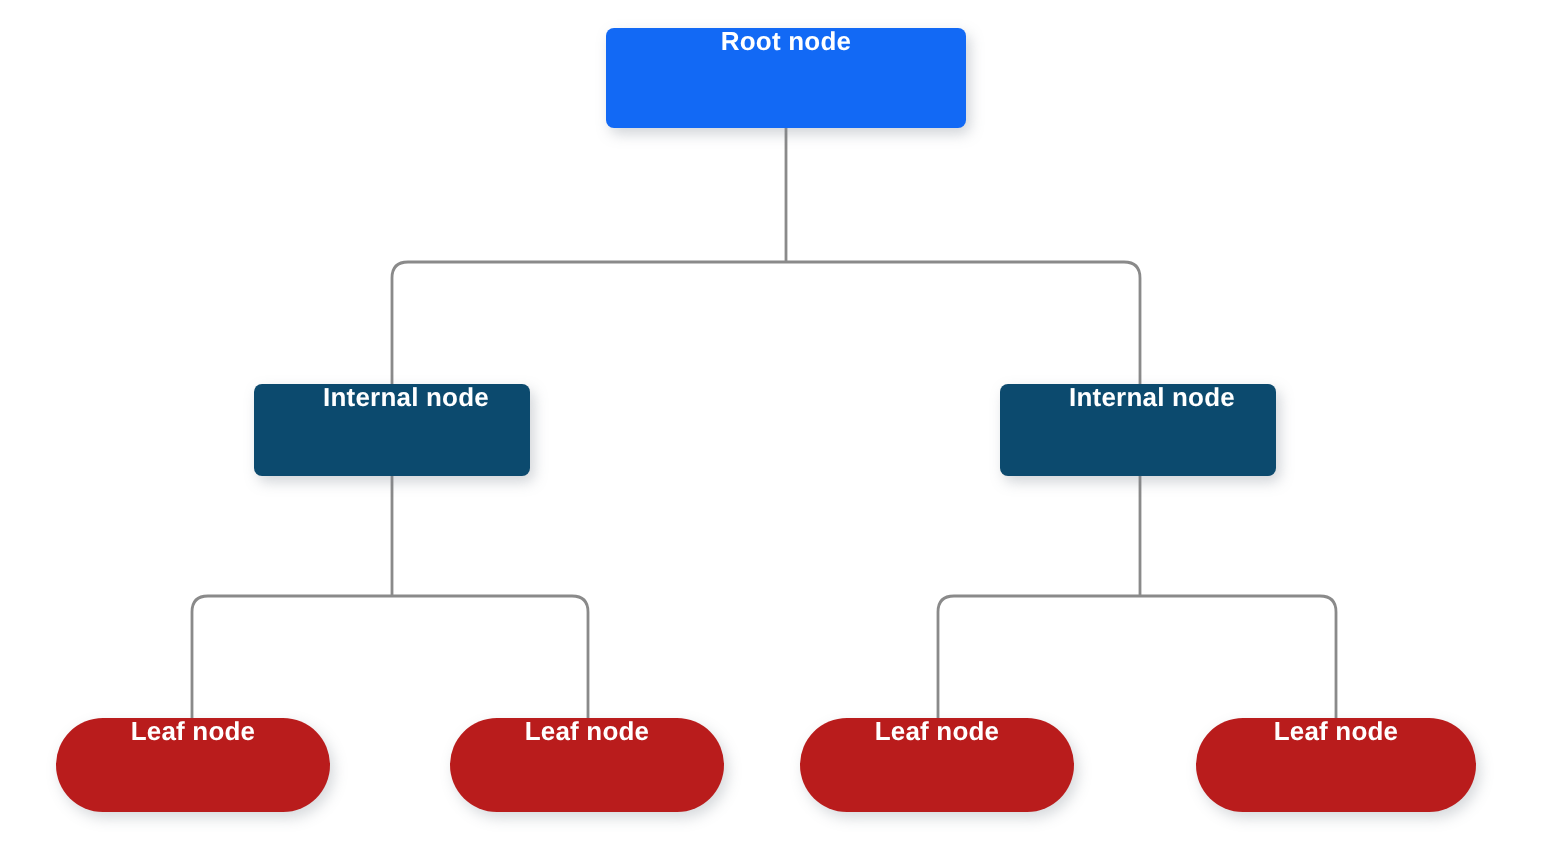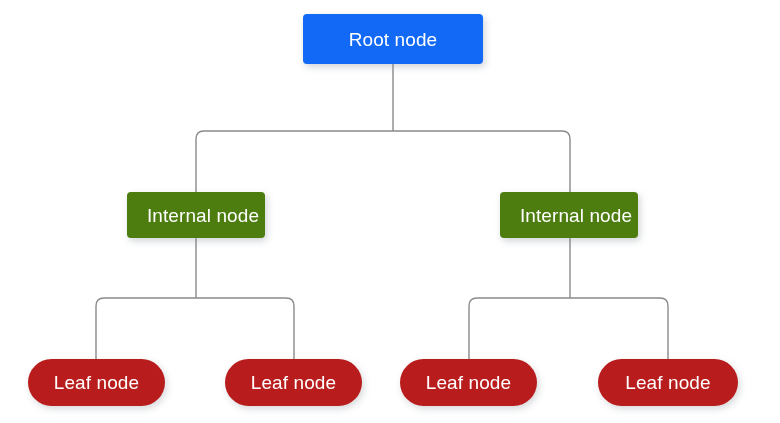--- a/index.html
+++ b/index.html
@@ -21,38 +21,38 @@
     position: absolute;
     left: 0;
     top: 0;
     width: 780px;
     height: 423px;
     pointer-events: none;
   }
   .node {
     position: absolute;
     display: flex;
-    align-items: center;
+    align-items: flex-start;
     justify-content: center;
     color: #ffffff;
-    font-size: 19px;
-    font-weight: 400;
+    font-size: 13px;
+    font-weight: 700;
     letter-spacing: 0.1px;
     line-height: 1;
     white-space: nowrap;
     box-sizing: border-box;
     user-select: none;
   }
   .node-root {
     background: #1269f5;
     border-radius: 4px;
     box-shadow: 2px 3px 7px rgba(120,128,140,0.34);
   }
   .node-internal {
-    background: #4d7c0f;
+    background: #0c4a6e;
     border-radius: 4px;
     box-shadow: 2px 3px 7px rgba(120,128,140,0.34);
     padding-left: 14px;
   }
   .node-leaf {
     background: #b91c1c;
     border-radius: 999px;
     box-shadow: 2px 3px 7px rgba(120,128,140,0.30);
   }
   .node-label {

